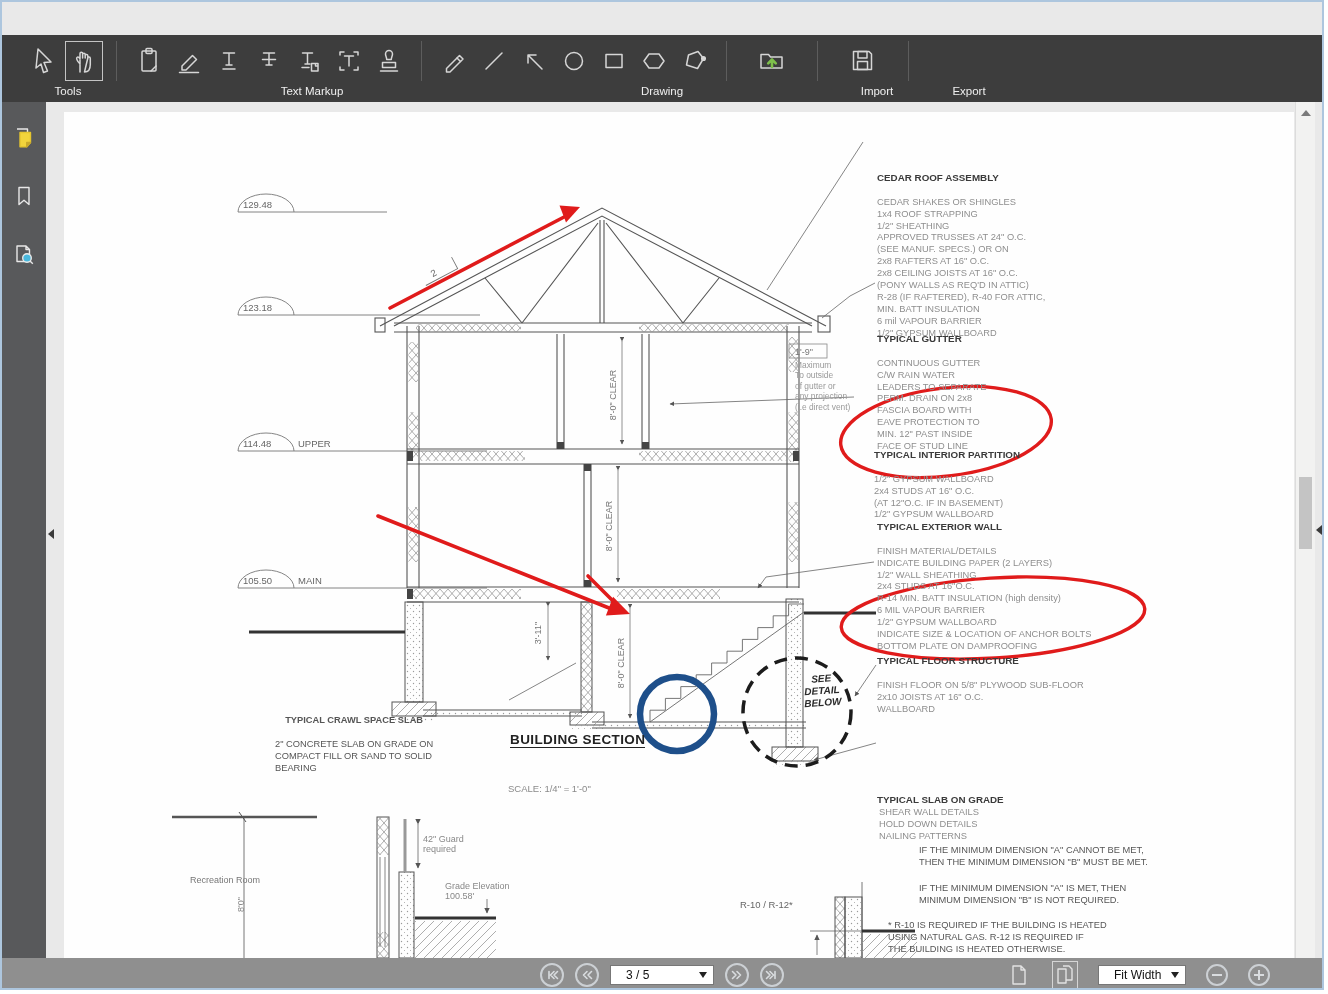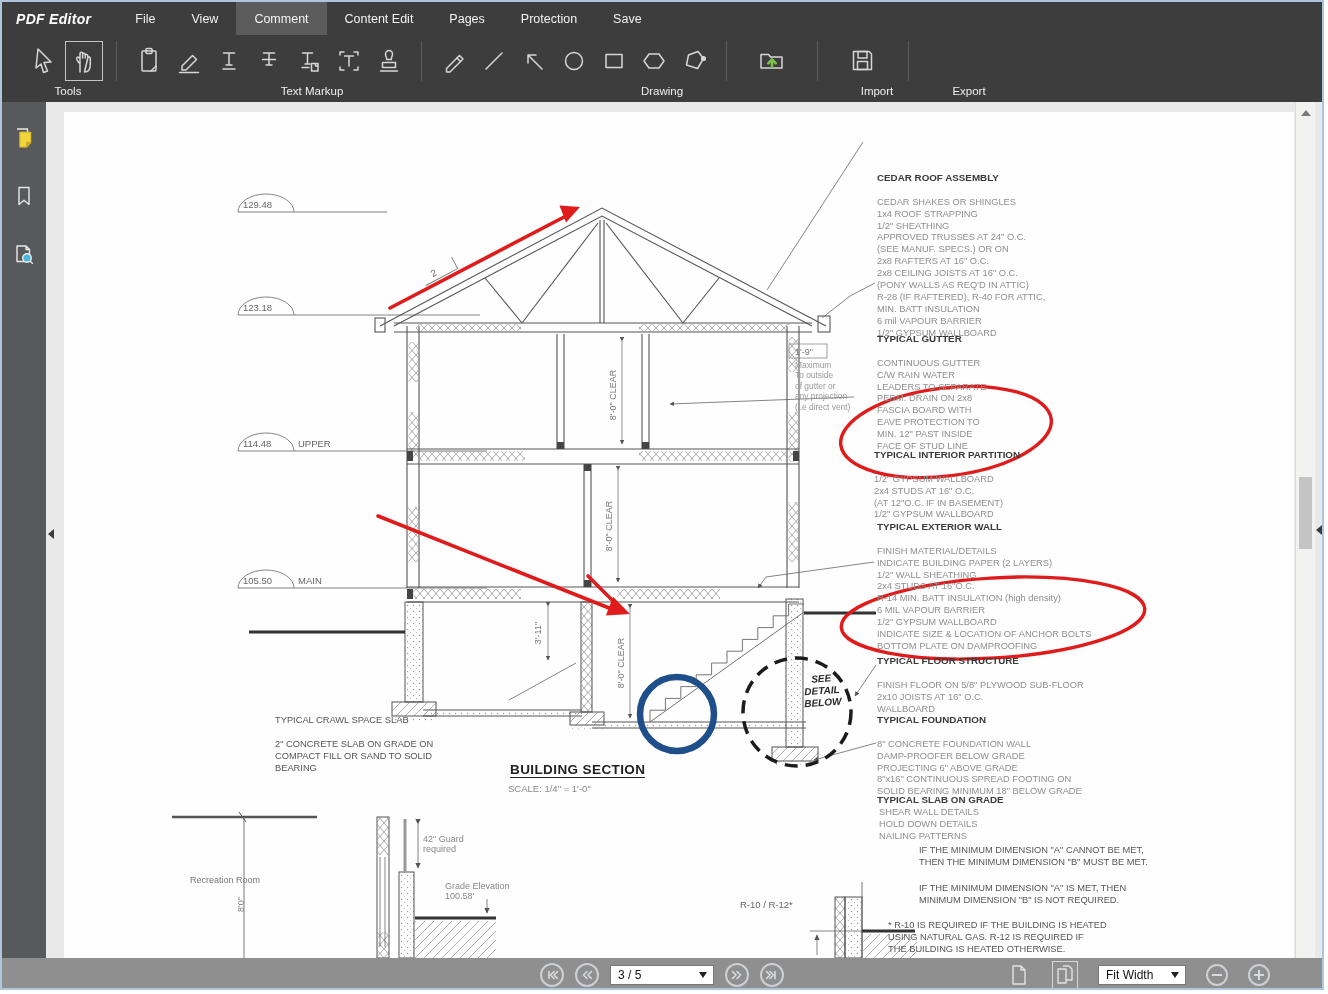--- a/index.html
+++ b/index.html
@@ -37,45 +37,35 @@
   .see-detail{position:absolute;font-style:italic;font-weight:bold;font-size:10px;line-height:12px;color:#2b2b2b;text-align:center;white-space:pre-line;transform:rotate(-4deg);}
   
   .vscroll{position:absolute;left:1293px;top:100px;width:20px;height:856px;background:#f2f2f1;border-left:1px solid #dcdcdc;}
   .vthumb{position:absolute;left:3px;top:375px;width:13px;height:72px;background:#c4c4c4;}
   .scr-up{position:absolute;left:5px;top:8px;width:0;height:0;border-left:5px solid transparent;border-right:5px solid transparent;border-bottom:6px solid #7a7a7a;}
   
   .botbar{position:absolute;left:0;top:956px;width:100%;height:34px;background:#8f8f8f;z-index:20;}
   .nav-c{position:absolute;left:0;top:0;width:100%;height:34px;display:flex;align-items:center;justify-content:center;gap:11px;}
   .navbtn{width:24px;height:24px;border:2px solid #ccd0d4;border-radius:50%;display:flex;align-items:center;justify-content:center;}
   .navbtn svg{stroke:#d9dcdf;fill:none;stroke-width:1.6;stroke-linecap:round;stroke-linejoin:round;}
-  .ddl{background:#fff;border:1px solid #777;height:20px;display:flex;align-items:center;font-size:12px;color:#111;position:relative;padding-left:7px;}
+  .ddl{background:#fff;border:1px solid #777;height:20px;display:flex;align-items:center;font-size:12px;color:#111;position:relative;padding-left:15px;}
   .ddl .car{position:absolute;right:6px;width:0;height:0;border-left:4.5px solid transparent;border-right:4.5px solid transparent;border-top:6px solid #222;}
   .right-c{position:absolute;right:52px;top:0;height:34px;display:flex;align-items:center;gap:20px;}
   .pgic{width:26px;height:28px;display:flex;align-items:center;justify-content:center;}
   .pgic svg{stroke:#e2e2e2;fill:none;stroke-width:1.4;stroke-linejoin:round;}
   .pgic.selected{border:1px solid #d5d5d5;}
   .zbtn{width:22px;height:22px;border:2px solid #ccd0d4;border-radius:50%;position:relative;}
   .zbtn i{position:absolute;left:4px;top:8px;width:10px;height:2px;background:#d9dcdf;}
   .zbtn.plus i.v{left:8px;top:4px;width:2px;height:10px;}
 </style>
 </head>
 <body>
 
 <div class="app">
 
-  <div class="menubar">
-    <div class="brand">PDF Editor</div>
-    <div class="mitem">File</div>
-    <div class="mitem">View</div>
-    <div class="mitem active">Comment</div>
-    <div class="mitem">Content Edit</div>
-    <div class="mitem">Pages</div>
-    <div class="mitem">Protection</div>
-    <div class="mitem">Save</div>
-  </div>
 
   <div class="toolbar">
     <div class="tb-row" style="left:22px;">
       <span class="tool-btn">
         <svg width="32" height="32">
             <path d="M10 4 L23 17 L16 17.5 L19.5 26 L15.5 27.5 L13 19 L8 23 Z"></path>
           </svg>
       </span>
       <span class="tool-btn selected">
         <svg width="32" height="32">
@@ -419,28 +409,20 @@
 1/2" GYPSUM WALLBOARD
 INDICATE SIZE &amp; LOCATION OF ANCHOR BOLTS
 BOTTOM PLATE ON DAMPROOFING</div>
     </div>
     <div class="spec" style="left:813px;top:483px;">
       <div class="spec-t">TYPICAL FLOOR STRUCTURE</div>
       <div>FINISH FLOOR ON 5/8" PLYWOOD SUB-FLOOR
 2x10 JOISTS AT 16" O.C.
 WALLBOARD</div>
     </div>
-    <div class="spec" style="left:813px;top:542px;">
-      <div class="spec-t">TYPICAL FOUNDATION</div>
-      <div>8" CONCRETE FOUNDATION WALL
-DAMP-PROOFER BELOW GRADE
-PROJECTING 6" ABOVE GRADE
-8"x16" CONTINUOUS SPREAD FOOTING ON
-SOLID BEARING MINIMUM 18" BELOW GRADE</div>
-    </div>
     <div class="spec" style="left:813px;top:622px;">
       <div class="spec-t">TYPICAL SLAB ON GRADE</div>
     </div>
     <div class="spec" style="left:815px;top:683px;">
       <div>SHEAR WALL DETAILS
 HOLD DOWN DETAILS
 NAILING PATTERNS</div>
     </div>
 
     <div class="note dk" style="left:855px;top:733px;">IF THE MINIMUM DIMENSION "A" CANNOT BE MET,
@@ -451,39 +433,39 @@
 USING NATURAL GAS. R-12 IS REQUIRED IF
 THE BUILDING IS HEATED OTHERWISE.</div>
 
     <div class="note" style="left:731px;top:248px;width:70px;font-size:8.4px;line-height:10.4px;color:#999;">Maximum
 To outside
 of gutter or
 any projection
 (i.e direct vent)</div>
 
     <div class="spec" style="left:211px;top:591px;color:#555;">
-      <div style="font-weight:normal;color:#555;">TYPICAL CRAWL SPACE SLAB</div>
+      <div style="font-weight:bold;color:#555;text-align:center;">TYPICAL CRAWL SPACE SLAB</div>
       <div style="color:#555;">2" CONCRETE SLAB ON GRADE ON
 COMPACT FILL OR SAND  TO SOLID
 BEARING</div>
     </div>
 
     <div class="see-detail" style="left:733px;top:561px;width:50px;">SEE
 DETAIL
 BELOW</div>
 
     <div class="lbl" style="left:126px;top:763px;color:#777;">Recreation Room</div>
     <div class="lbl" style="left:172px;top:800px;transform:rotate(-90deg);transform-origin:left top;">8'0"</div>
     <div class="lbl" style="left:359px;top:722px;">42" Guard
 required</div>
     <div class="lbl" style="left:381px;top:769px;">Grade Elevation
 100.58'</div>
     <div class="lbl" style="left:676px;top:787px;font-size:9.5px;color:#666;">R-10 / R-12*</div>
 
-    <div class="title-blk" style="left:446px;top:650px;">BUILDING SECTION</div>
+    <div class="title-blk" style="left:446px;top:620px;">BUILDING SECTION</div>
     <div class="scale-blk" style="left:444px;top:671px;">SCALE: 1/4" = 1'-0"</div>
   </div>
 
   <div class="vscroll">
     <div class="scr-up"></div>
     <div class="vthumb"></div>
   </div>
 
   <div class="botbar">
     <div class="nav-c">

